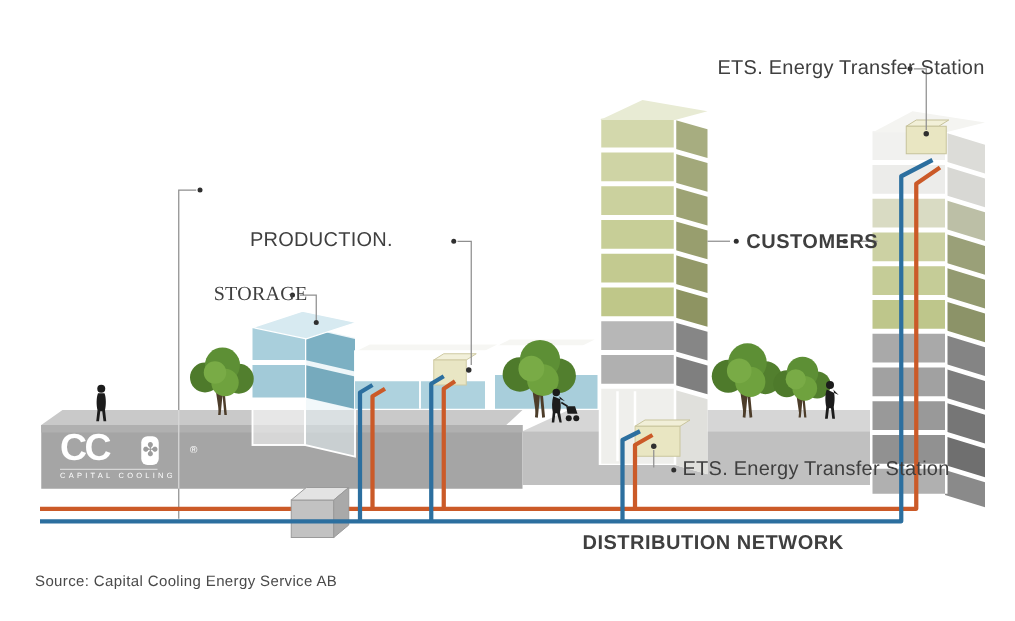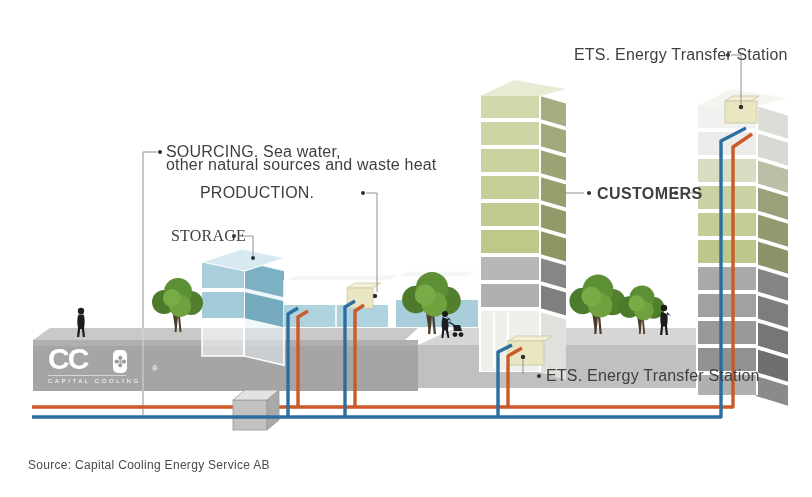--- a/index.html
+++ b/index.html
@@ -15,21 +15,21 @@
   #lbl-production-sub{left:191px;top:201px;}
   #lbl-storage{left:171px;top:229px;font-family:Liberation Serif, serif;}
   #lbl-customers{left:597px;top:187px;}
   #lbl-ets-top{left:574px;top:48px;}
   #lbl-ets-bottom{left:546px;top:369px;}
   #lbl-distribution{left:466px;top:428px;}
   #source-line{position:absolute;left:28px;top:458px;font-size:12px;
        color:#4a4a4a;letter-spacing:.3px;}
   
   #logo{position:absolute;left:48px;top:345px;width:110px;color:#ffffff;}
-  #logo .row{display:flex;align-items:flex-end;gap:24px;}
+  #logo .row{display:flex;align-items:center;gap:24px;}
   #logo .cc{font-size:30px;font-weight:bold;letter-spacing:-2px;
        line-height:28px;}
   #logo .obox{width:23px;height:23px;background:#ffffff;border-radius:5px;
        margin-left:2px;margin-top:3px;display:flex;align-items:center;
        justify-content:center;color:#9c9c9c;font-size:15px;line-height:15px;}
   #logo .reg{font-size:8px;line-height:8px;margin-left:1px;margin-top:1px;}
   #logo .sub{font-size:6px;letter-spacing:2.6px;margin-top:2px;
        white-space:nowrap;border-top:1px solid rgba(255,255,255,.55);
        padding-top:2px;width:78px;text-align:center;}
 </style>
@@ -250,29 +250,26 @@
     <circle cx="375" cy="296" r="2.2"></circle>
     <circle cx="728" cy="55" r="2"></circle>
     <circle cx="741" cy="107" r="2.2"></circle>
     <circle cx="589" cy="193" r="2"></circle>
     <circle cx="676" cy="193" r="2"></circle>
     <circle cx="539" cy="376" r="2"></circle>
     <circle cx="523" cy="357" r="2.2"></circle>
   </g>
 </svg>
 
-<div class="lbl" id="lbl-sourcing">
-  <div>SOURCING. Sea water,</div>
-  <div>other natural sources and waste heat</div>
-</div>
 <div class="lbl" id="lbl-production-title">PRODUCTION.</div>
 <div class="lbl" id="lbl-storage">STORAGE</div>
 <div class="lbl caps" id="lbl-customers">CUSTOMERS</div>
 <div class="lbl" id="lbl-ets-top">ETS. Energy Transfer Station</div>
 <div class="lbl" id="lbl-ets-bottom">ETS. Energy Transfer Station</div>
+<div class="lbl caps" id="lbl-distribution">DISTRIBUTION NETWORK</div>
 
 <div id="logo">
   <div class="row">
     <span class="cc">CC</span>
     <span class="obox">✤</span>
     <span class="reg">®</span>
   </div>
   <div class="sub">CAPITAL COOLING</div>
 </div>
 

